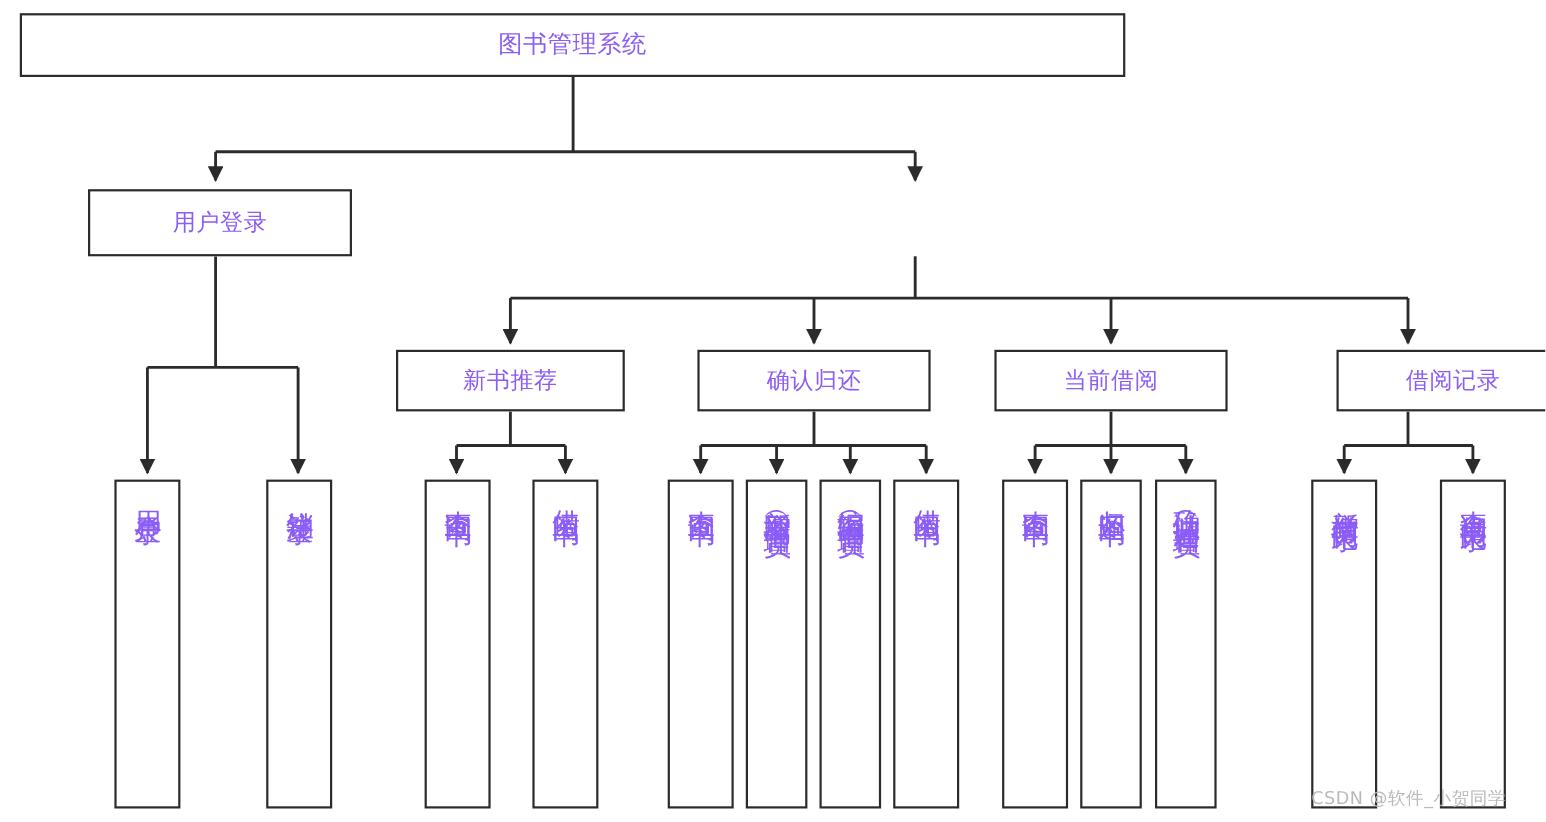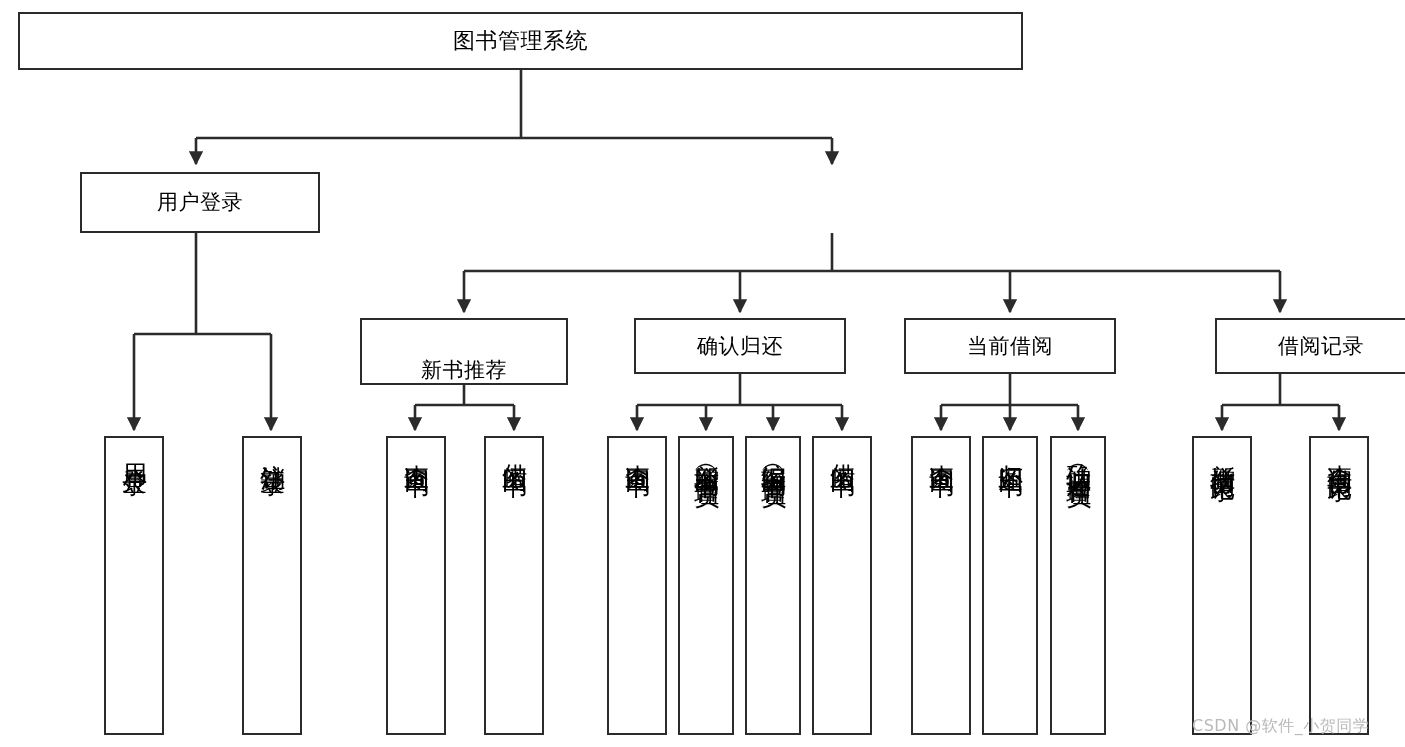--- a/index.html
+++ b/index.html
@@ -27,21 +27,21 @@
     pointer-events: none;
   }
   .node {
     position: absolute;
     box-sizing: border-box;
     background: #ffffff;
     border: 2px solid #2b2b2b;
     display: flex;
     align-items: center;
     justify-content: center;
-    color: #000000;
+    color: #8b5cf6;
   }
   .node-label {
     display: block;
     text-align: center;
     line-height: 1.18;
     letter-spacing: 0.5px;
     white-space: nowrap;
   }
   
   .node.h .node-label {
@@ -128,21 +128,21 @@
   </svg>
 
   <div class="node h root" style="left:18px; top:12px; width:1005px; height:58px;">
     <span class="node-label">图书管理系统</span>
   </div>
 
   <div class="node h" style="left:80px; top:172px; width:240px; height:61px;">
     <span class="node-label">用户登录</span>
   </div>
 
-  <div class="node h" style="left:360px; top:318px; width:208px; height:67px;align-items:flex-end;">
+  <div class="node h" style="left:360px; top:318px; width:208px; height:56px;">
     <span class="node-label">新书推荐</span>
   </div>
   <div class="node h" style="left:634px; top:318px; width:212px; height:56px;">
     <span class="node-label">确认归还</span>
   </div>
   <div class="node h" style="left:904px; top:318px; width:212px; height:56px;">
     <span class="node-label">当前借阅</span>
   </div>
   <div class="node h" style="left:1174px; top:318px; width:212px; height:56px;margin-left:41px;">
     <span class="node-label">借阅记录</span>

